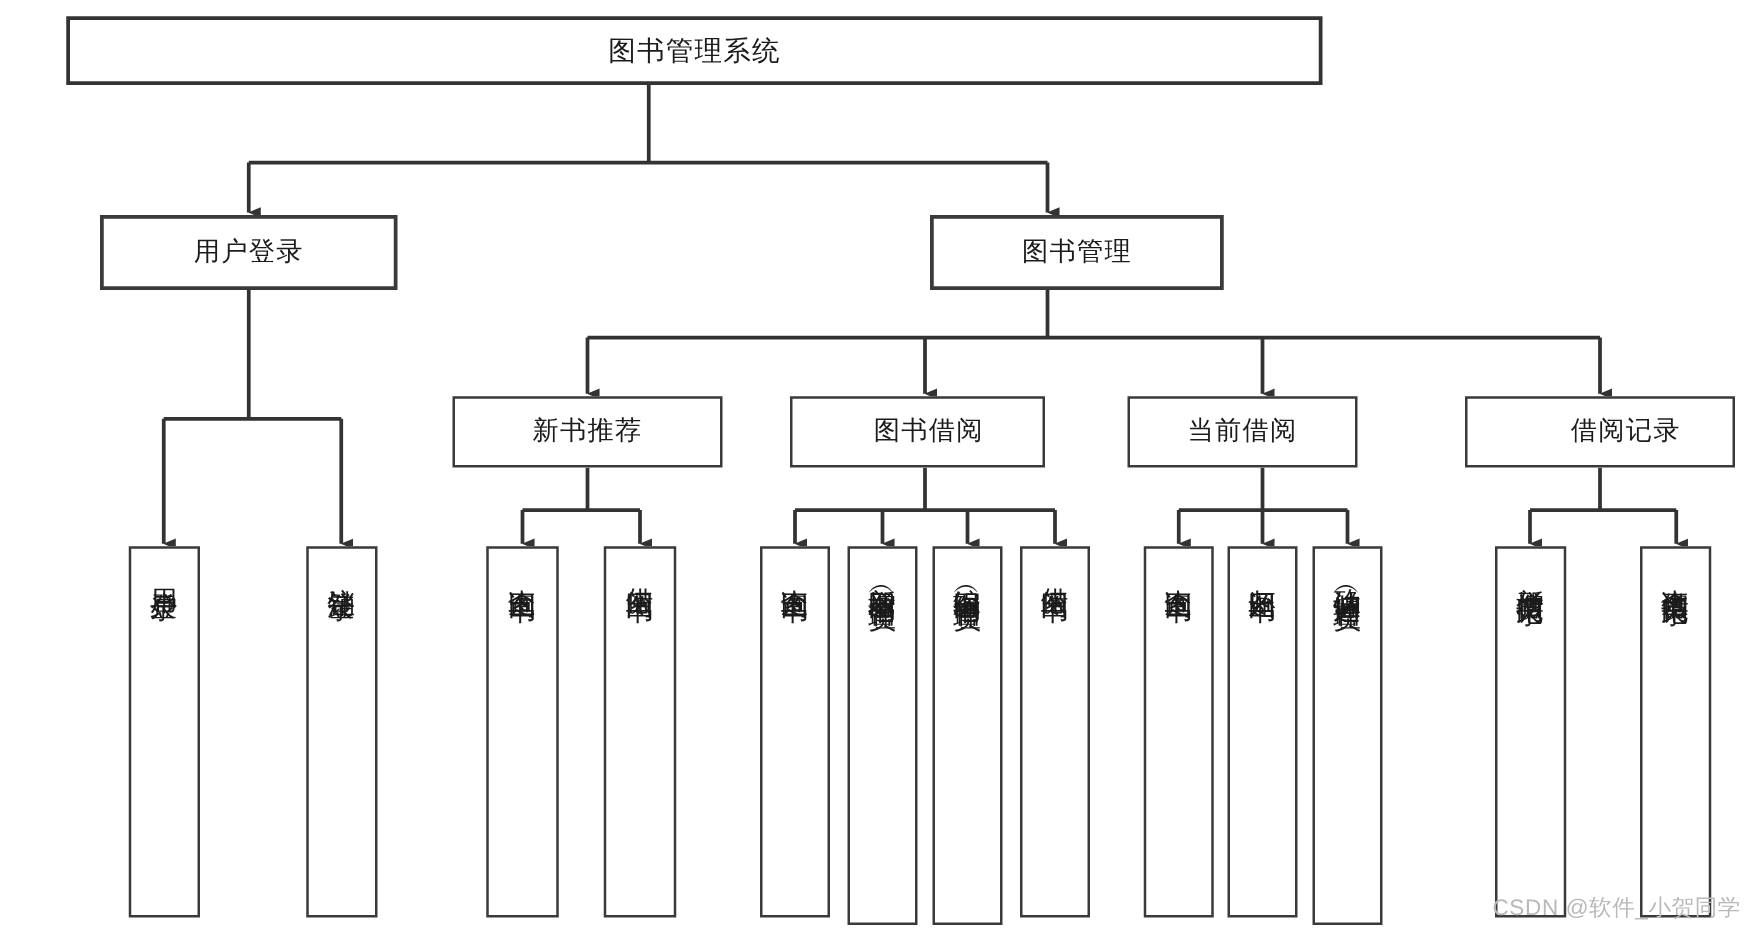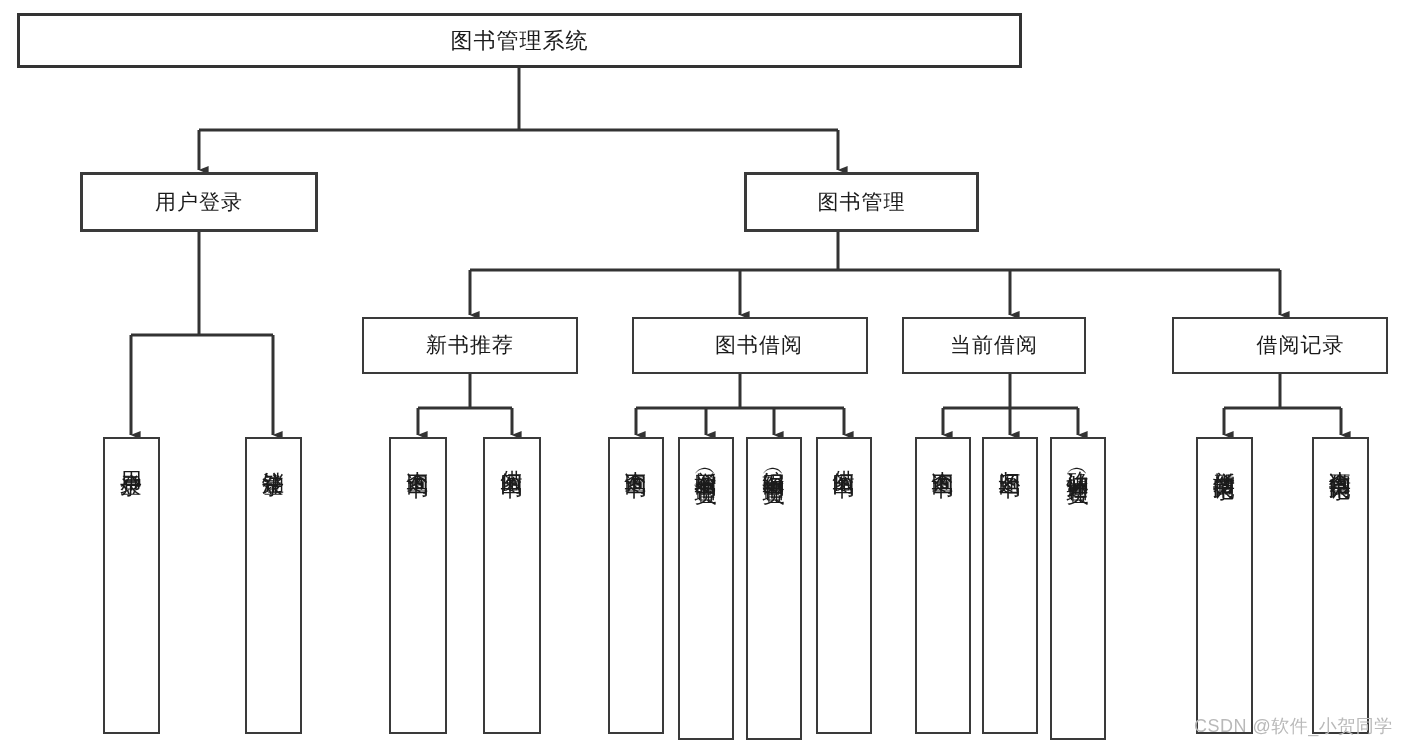--- a/index.html
+++ b/index.html
@@ -33,20 +33,21 @@
     border: 2px solid #3a3a3a;
     display: flex;
     align-items: center;
     justify-content: center;
     color: #1a1a1a;
     z-index: 2;
   }
   .node.root {
     border-width: 3px;
     border-color: #333333;
+    margin-left: 36px;
   }
   .node.level2 {
     border-width: 3px;
     border-color: #3a3a3a;
   }
   .node-label {
     font-size: 21px;
     line-height: 1.15;
     letter-spacing: 1px;
     white-space: nowrap;
@@ -145,21 +146,21 @@
   <div class="node level2" style="left:80px; top:172px; width:238px; height:60px;">
     <span class="node-label">用户登录</span>
   </div>
   <div class="node level2" style="left:711px; top:172px; width:235px; height:60px;margin-left:33px;">
     <span class="node-label">图书管理</span>
   </div>
 
   <div class="node level3" style="left:362px; top:317px; width:216px; height:57px;">
     <span class="node-label">新书推荐</span>
   </div>
-  <div class="node level3" style="left:632px; top:317px; width:236px; height:57px;padding-left:18px;">
+  <div class="node level3" style="left:632px; top:317px; width:204px; height:57px;padding-left:18px;">
     <span class="node-label">图书借阅</span>
   </div>
   <div class="node level3" style="left:902px; top:317px; width:184px; height:57px;">
     <span class="node-label">当前借阅</span>
   </div>
   <div class="node level3" style="left:1172px; top:317px; width:216px; height:57px;padding-left:41px;">
     <span class="node-label">借阅记录</span>
   </div>
 
   <div class="node leaf" style="left:103px; top:437px; width:57px; height:297px;">

